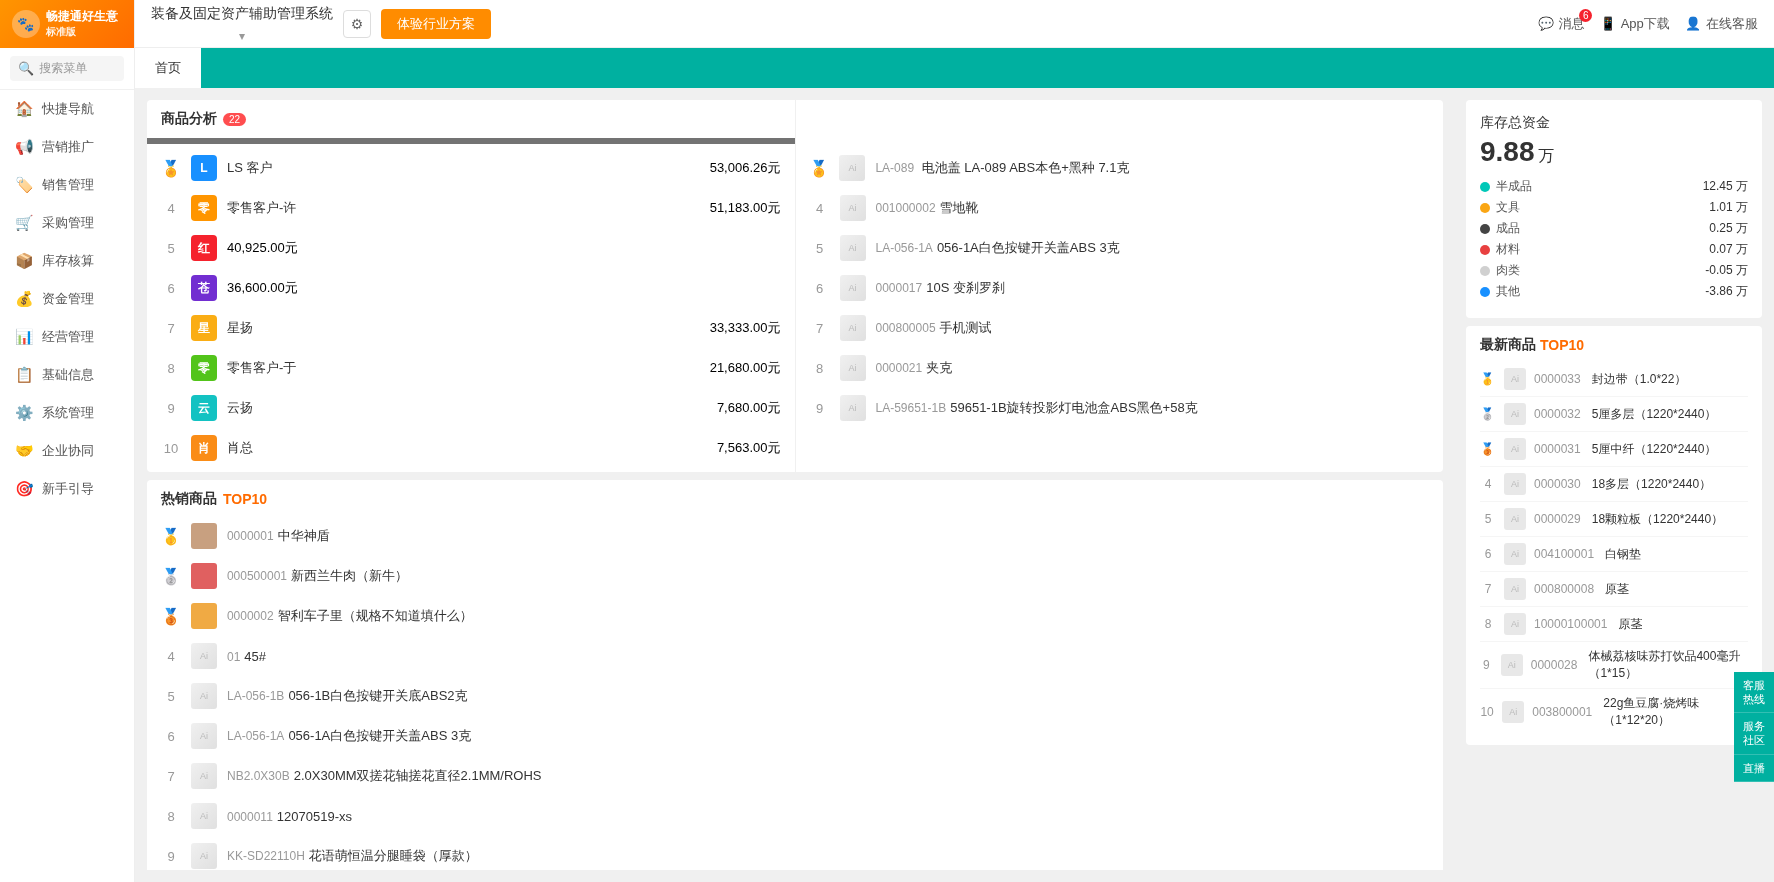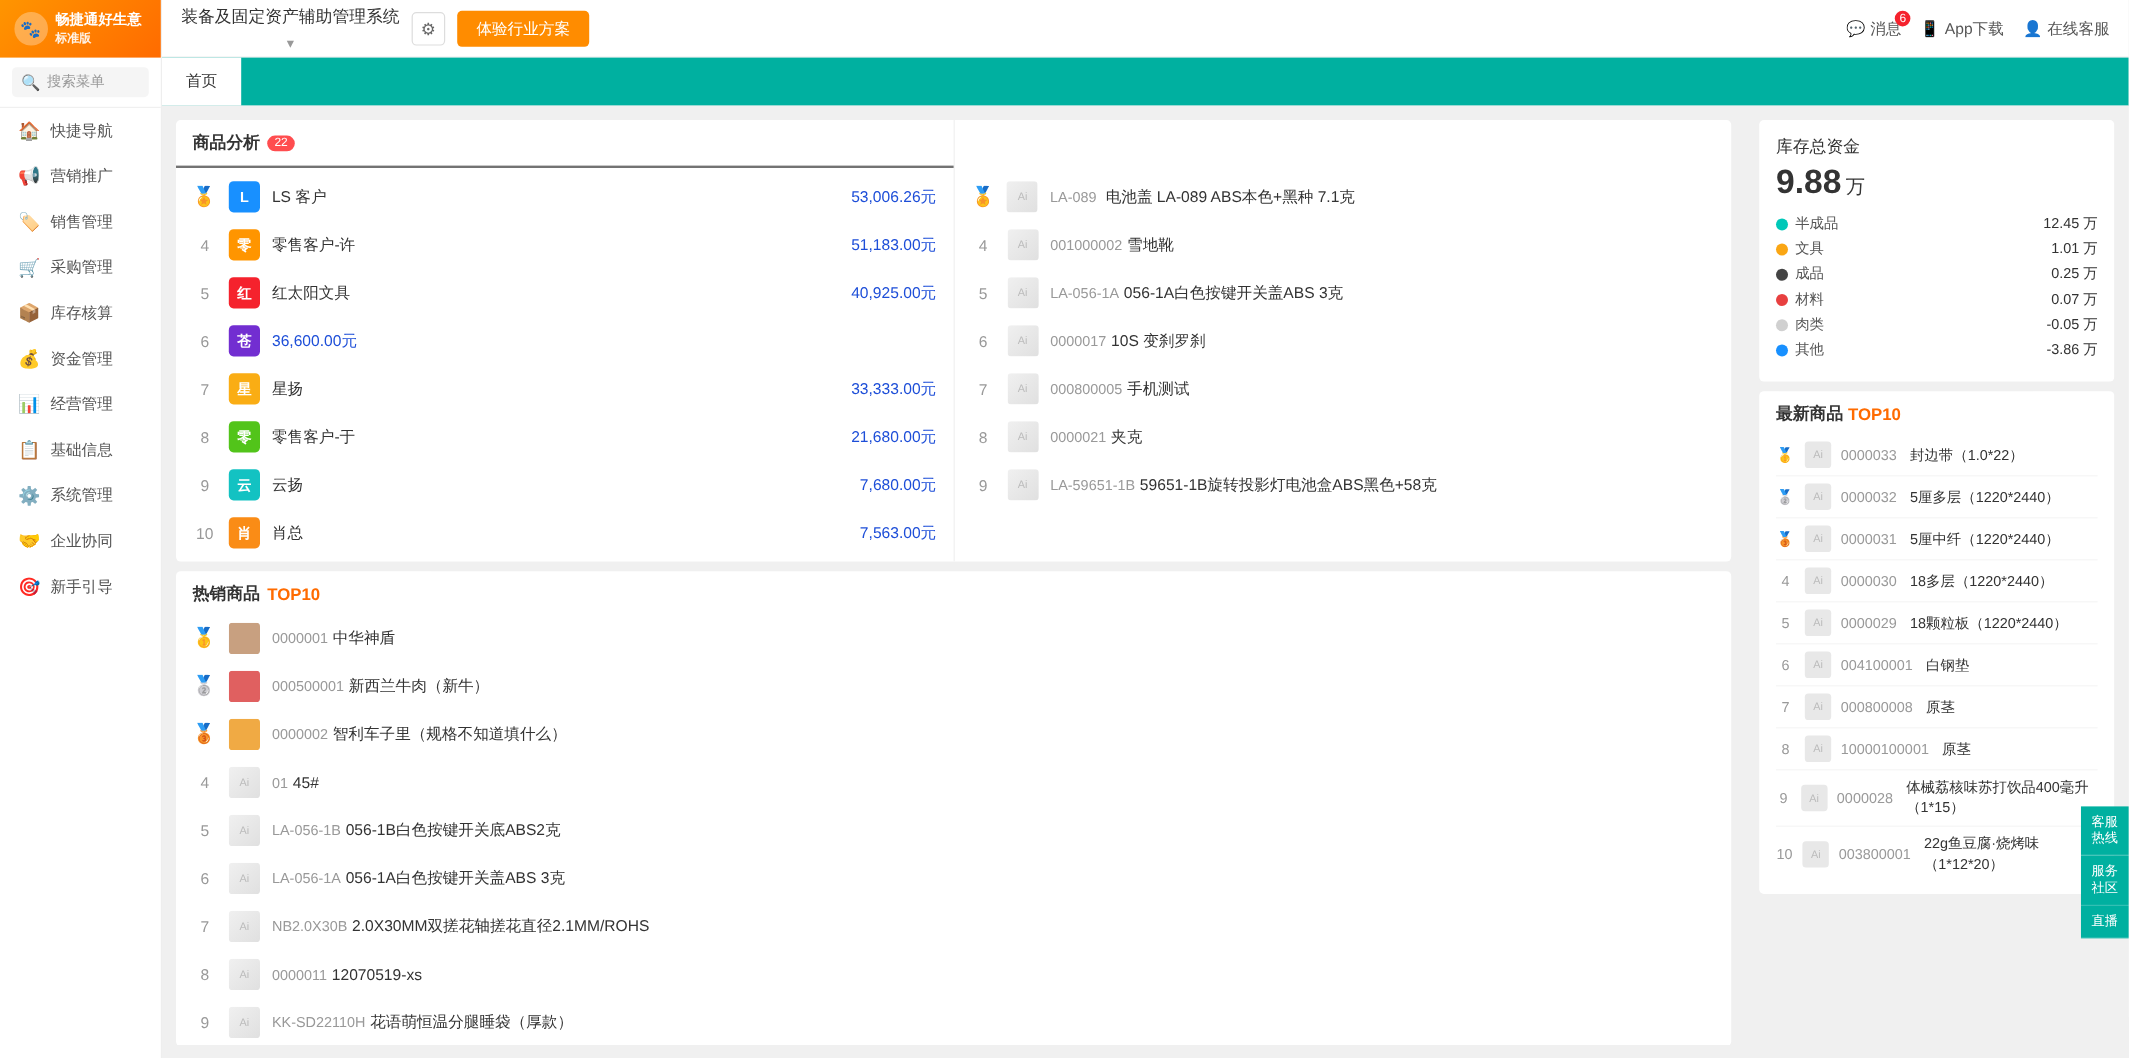--- a/index.html
+++ b/index.html
@@ -166,21 +166,21 @@
       background: #fff;
       border-radius: 4px;
       margin-bottom: 8px;
       overflow: hidden;
     }
     .card-header {
       padding: 10px 14px;
       font-size: 14px;
       font-weight: bold;
       color: #333;
-      border-bottom: 2px solid #737373;
+      border-bottom: 6px solid #737373;
       display: flex; align-items: center; gap: 6px;
     }
     .card-header .badge-count {
       background: #ff4d4f;
       color: #fff;
       font-size: 10px;
       border-radius: 10px;
       padding: 1px 6px;
       font-weight: normal;
     }
@@ -194,21 +194,21 @@
       gap: 10px;
     }
     .rank-num { width: 20px; color: #999; font-size: 13px; text-align: center; }
     .rank-avatar {
       width: 26px; height: 26px;
       border-radius: 4px;
       display: flex; align-items: center; justify-content: center;
       color: #fff; font-size: 12px; font-weight: bold; flex-shrink: 0;
     }
     .rank-name { flex: 1; color: #333; font-size: 13px; }
-    .rank-amount { color: #1d4ed8; font-size: 13px; }
+    .rank-amount { color: #000000; font-size: 13px; }
     .trophy-gold { color: #f5a623; font-size: 16px; }
     .trophy-silver { color: #aaa; font-size: 16px; }
     .trophy-bronze { color: #cd7f32; font-size: 16px; }
 
     
     .product-item {
       display: flex;
       align-items: center;
       padding: 7px 14px;
       gap: 10px;
@@ -457,21 +457,20 @@
               </div>
               <div class="ranking-item">
                 <span class="rank-num">4</span>
                 <div class="rank-avatar" style="background:#ff9500;">零</div>
                 <span class="rank-name">零售客户-许</span>
                 <span class="rank-amount">51,183.00元</span>
               </div>
               <div class="ranking-item">
                 <span class="rank-num">5</span>
                 <div class="rank-avatar" style="background:#f5222d;">红</div>
-                <span class="rank-name">红太阳文具</span>
                 <span class="rank-amount">40,925.00元</span>
               </div>
               <div class="ranking-item">
                 <span class="rank-num">6</span>
                 <div class="rank-avatar" style="background:#722ed1;">苍</div>
                 <span class="rank-amount">36,600.00元</span>
               </div>
               <div class="ranking-item">
                 <span class="rank-num">7</span>
                 <div class="rank-avatar" style="background:#faad14;">星</div>

